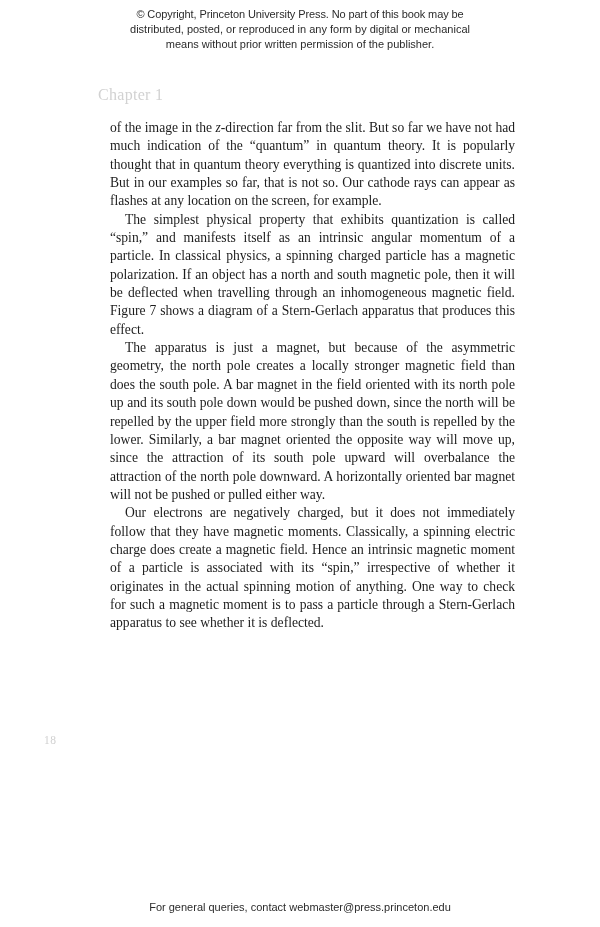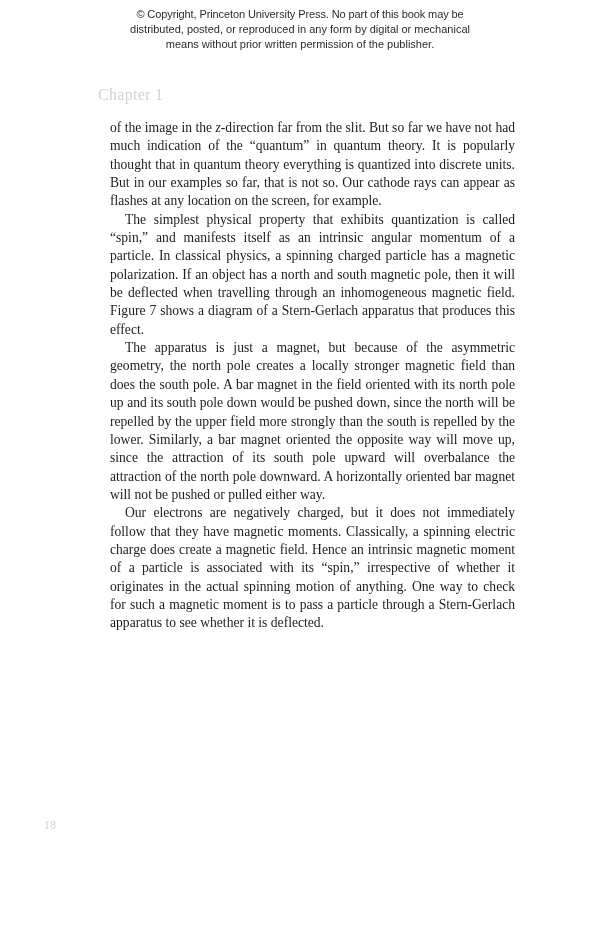--- a/index.html
+++ b/index.html
@@ -83,21 +83,21 @@
   .footnote .fn-marker {
     font-size: 8px;
     vertical-align: super;
     line-height: 0;
   }
 
   
   .folio {
     position: absolute;
     left: 44px;
-    top: 819px;
+    top: 734px;
     font-size: 11.5px;
     color: #d0d0d0;
     letter-spacing: 0.4px;
   }
 
   
   .footer {
     position: absolute;
     left: 0;
     top: 901px;
@@ -124,14 +124,15 @@
   <div class="body-column">
     <p class="para">of the image in the <i>z</i>-direction far from the slit. But so far we have not had much indication of the “quantum” in quantum theory. It is popularly thought that in quantum theory everything is quantized into discrete units. But in our examples so far, that is not so. Our cathode rays can appear as flashes at any location on the screen, for example.</p>
     <p class="para">The simplest physical property that exhibits quantization is called “spin,” and manifests itself as an intrinsic angular momentum of a particle. In classical physics, a spinning charged particle has a magnetic polarization. If an object has a north and south magnetic pole, then it will be deflected when travelling through an inhomogeneous magnetic field. Figure 7 shows a diagram of a Stern-Gerlach apparatus that produces this effect.</p>
     <p class="para">The apparatus is just a magnet, but because of the asymmetric geometry, the north pole creates a locally stronger magnetic field than does the south pole. A bar magnet in the field oriented with its north pole up and its south pole down would be pushed down, since the north will be repelled by the upper field more strongly than the south is repelled by the lower. Similarly, a bar magnet oriented the opposite way will move up, since the attraction of its south pole upward will overbalance the attraction of the north pole downward. A horizontally oriented bar magnet will not be pushed or pulled either way.</p>
     <p class="para">Our electrons are negatively charged, but it does not immediately follow that they have magnetic moments. Classically, a spinning electric charge does create a magnetic field. Hence an intrinsic magnetic moment of a particle is associated with its “spin,” irrespective of whether it originates in the actual spinning motion of anything. One way to check for such a magnetic moment is to pass a particle through a Stern-Gerlach apparatus to see whether it is deflected.</p>
   </div>
 
   <div class="folio">18</div>
 
 
+  <div class="footer">For general queries, contact webmaster@press.princeton.edu</div>
 
 </div>
 
 </body></html>

